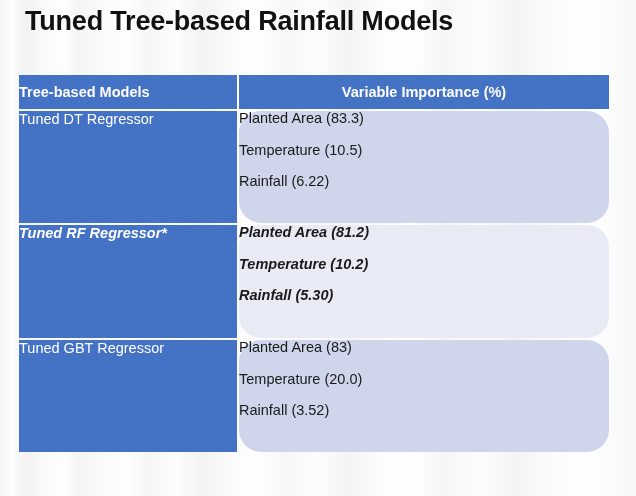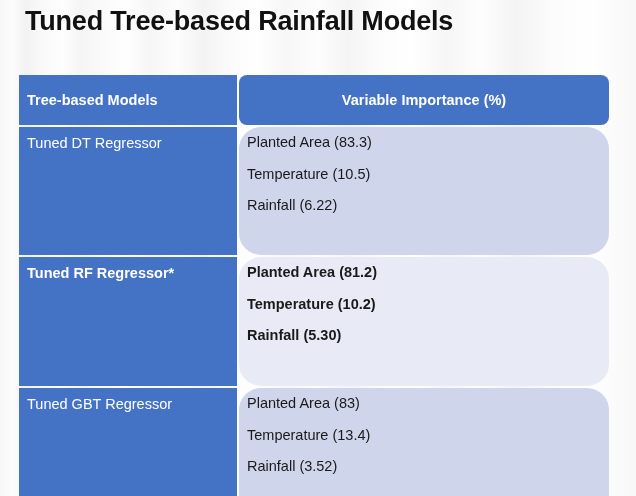--- a/index.html
+++ b/index.html
@@ -68,21 +68,21 @@
     width: 590px;
   }
   table.model-table {
     border-collapse: separate;
     border-spacing: 2px;
     width: 590px;
     table-layout: fixed;
   }
   table.model-table th,
   table.model-table td {
-    padding: 8px;
+    padding: 0;
     margin: 18px;
     vertical-align: top;
   }
 
   col.c-model { width: 218px; }
   col.c-vi    { width: 370px; }
 
   
   th.hdr {
     background: #4472C4;
@@ -91,21 +91,20 @@
     font-weight: bold;
     height: 34px;
     line-height: 34px;
   }
   th.hdr-left {
     text-align: left;
     padding-left: 5px;
   }
   th.hdr-center {
     text-align: center;
-    border-radius: 8px;
   }
 
   
   td.model-cell {
     background: #4472C4;
     color: #ffffff;
     font-size: 14.5px;
     padding: 9px 0 0 5px;
   }
 
@@ -125,21 +124,21 @@
   .vi-line {
     display: block;
     line-height: 1.0;
     margin-bottom: 17px;
   }
   .vi-line.gap-before { margin-top: 12px; }
   .vi-line:last-child { margin-bottom: 0; }
 
   
   tr.row-dt  td { height: 112px; }
-  tr.row-rf  td { height: 113px; }
+  tr.row-rf  td { height: 113px; font-style: italic; }
   tr.row-gbt td { height: 112px; }
 </style>
 </head>
 <body>
 
 <div id="slide">
 
   <div id="title">Tuned Tree-based Rainfall Models</div>
 
   <div id="table-wrap">
@@ -169,21 +168,21 @@
             <td class="vi-cell shade-b">
               <span class="vi-line">Planted Area (81.2)</span>
               <span class="vi-line">Temperature (10.2)</span>
               <span class="vi-line gap-before">Rainfall (5.30)</span>
             </td>
           </tr>
           <tr class="row-gbt">
             <td class="model-cell">Tuned GBT Regressor</td>
             <td class="vi-cell shade-a">
               <span class="vi-line">Planted Area (83)</span>
-              <span class="vi-line">Temperature (13.4)</span>
+              <span class="vi-line">Temperature (20.0)</span>
               <span class="vi-line gap-before">Rainfall (3.52)</span>
             </td>
           </tr>
         </tbody>
     </table>
   </div>
 
 </div>
 
 </body></html>

